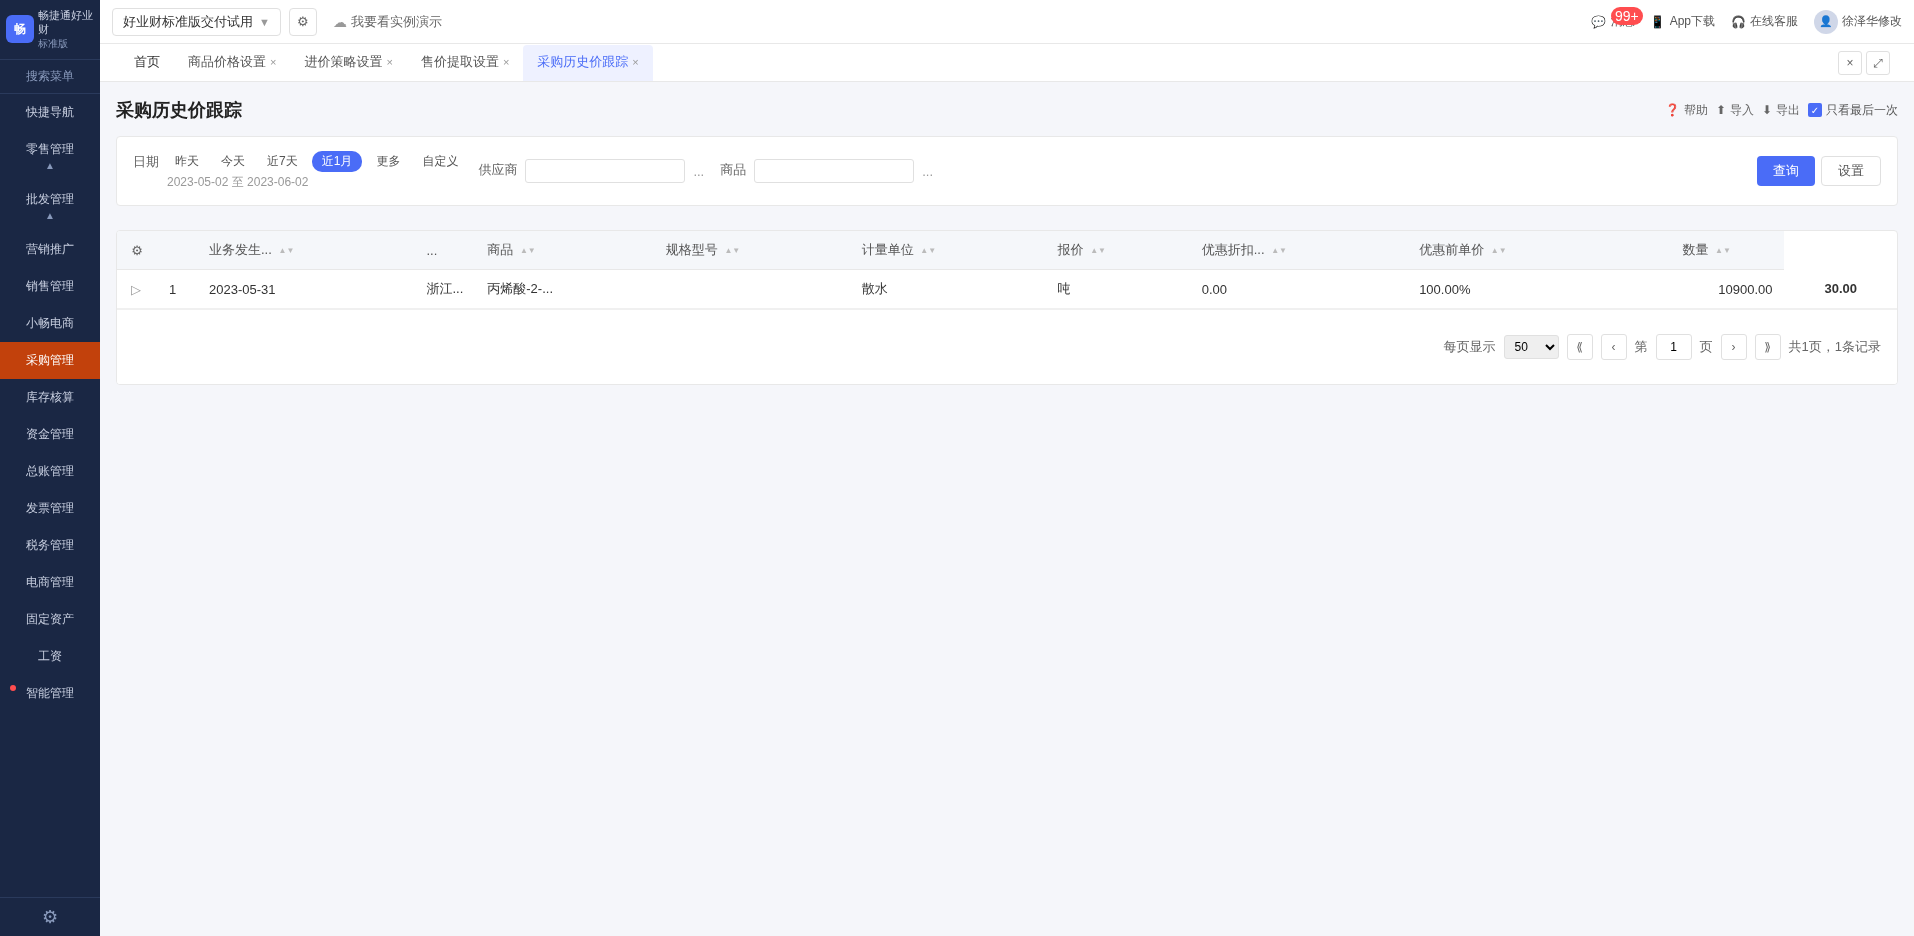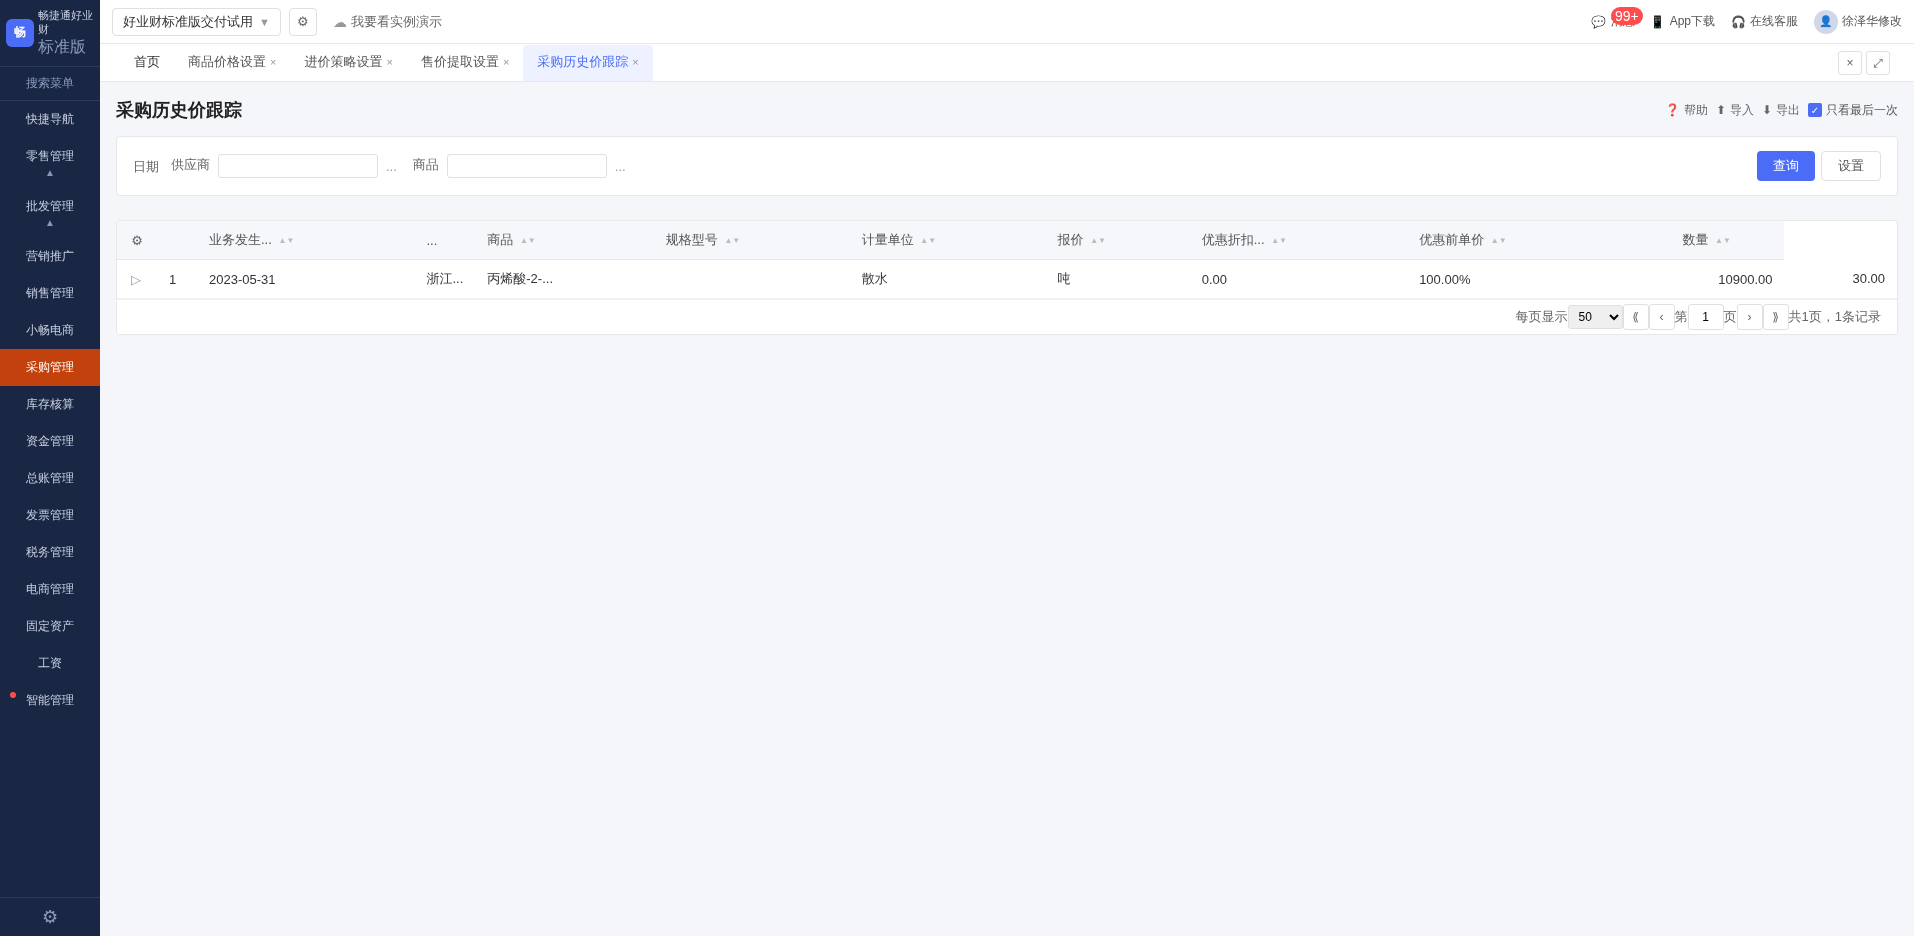--- a/index.html
+++ b/index.html
@@ -26,21 +26,21 @@
       min-height: 50px;
     }
     .sidebar-logo-icon {
       width: 28px; height: 28px;
       background: #4a6cf7;
       border-radius: 6px;
       display: flex; align-items: center; justify-content: center;
       color: white; font-size: 12px; font-weight: bold; flex-shrink: 0;
     }
     .sidebar-logo-text { font-size: 11px; color: #c8cfe0; line-height: 1.3; }
-    .sidebar-logo-sub { font-size: 16px; color: #8899bb; }
+    .sidebar-logo-sub { font-size: 10px; color: #8899bb; }
 
     .sidebar-search {
       padding: 8px 6px;
       font-size: 12px;
       color: #8899bb;
       text-align: center;
       cursor: pointer;
       border-bottom: 1px solid #2a3a5c;
     }
     .sidebar-nav-item {
@@ -264,23 +264,24 @@
     tbody td.center { text-align: center; }
     .sort-icons { display: inline-flex; flex-direction: column; margin-left: 3px; font-size: 8px; color: #bbb; line-height: 1; vertical-align: middle; }
 
     .th-gear { color: #666; cursor: pointer; }
 
     
     .pagination {
       display: flex;
       align-items: center;
       justify-content: flex-end;
-      padding: 4px 16px;
+      padding: 24px 16px;
       background: #fff;
       border-top: 1px solid #f0f0f0;
+      gap: 8px;
       font-size: 13px;
     }
     .per-page-label { color: #666; }
     .per-page-select {
       border: 1px solid #e0e0e0; border-radius: 3px;
       padding: 3px 6px; font-size: 12px; cursor: pointer;
     }
     .page-nav-btn {
       width: 26px; height: 26px;
       display: flex; align-items: center; justify-content: center;
@@ -421,20 +422,31 @@
           <span>只看最后一次</span>
         </div>
       </div>
     </div>
 
     <div class="filter-area">
       <div class="filter-row">
 
         <div class="filter-group">
           <span class="filter-label">日期</span>
+          <div class="filter-options">
+            <div class="filter-btns">
+              <button class="filter-btn">昨天</button>
+              <button class="filter-btn">今天</button>
+              <button class="filter-btn">近7天</button>
+              <button class="filter-btn active">近1月</button>
+              <button class="filter-btn">更多</button>
+              <button class="filter-btn">自定义</button>
+            </div>
+            <div class="filter-date-range">2023-05-02 至 2023-06-02</div>
+          </div>
         </div>
 
         <div class="filter-group">
           <span class="filter-label">供应商</span>
           <div class="filter-input-group">
             <input type="text" class="filter-input" value="" style="">
             <span class="filter-more">...</span>
           </div>
         </div>
 
@@ -506,21 +518,21 @@
             <td>1</td>
             <td>2023-05-31</td>
             <td>浙江...</td>
             <td>丙烯酸-2-...</td>
             <td></td>
             <td>散水</td>
             <td>吨</td>
             <td>0.00</td>
             <td>100.00%</td>
             <td style="text-align:right;">10900.00</td>
-            <td style="text-align:right;">30.00</td>
+            <td style="text-align:center;font-weight:bold;">30.00</td>
           </tr>
         </tbody>
       </table>
 
       <div class="pagination">
         <span class="per-page-label">每页显示</span>
         <select class="per-page-select">
           <option value="50" selected="">50</option>
           <option value="10">10</option>
           <option value="20">20</option>

